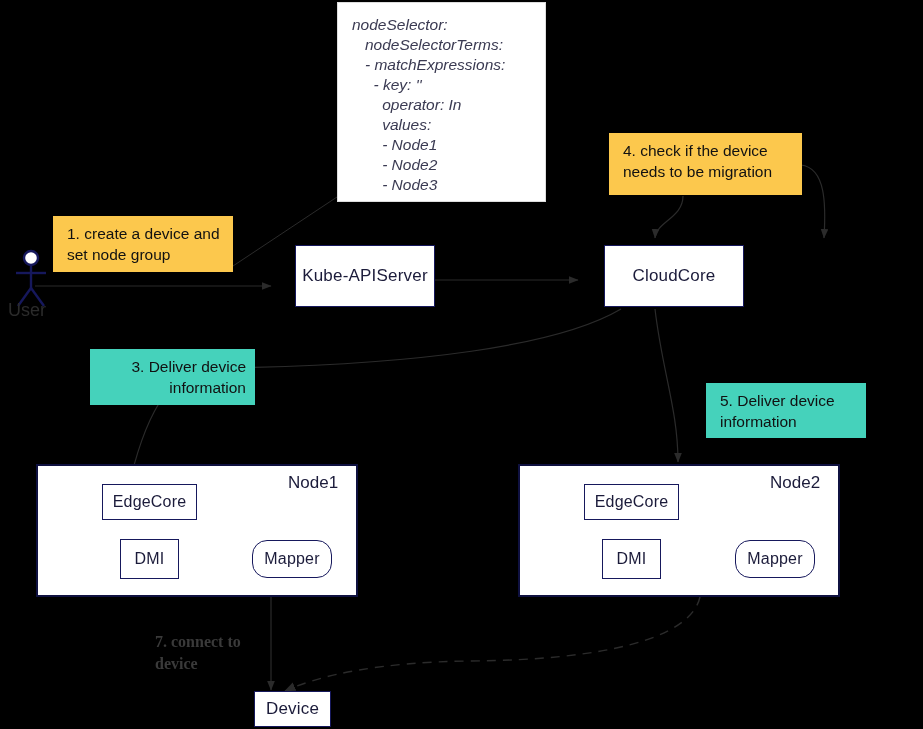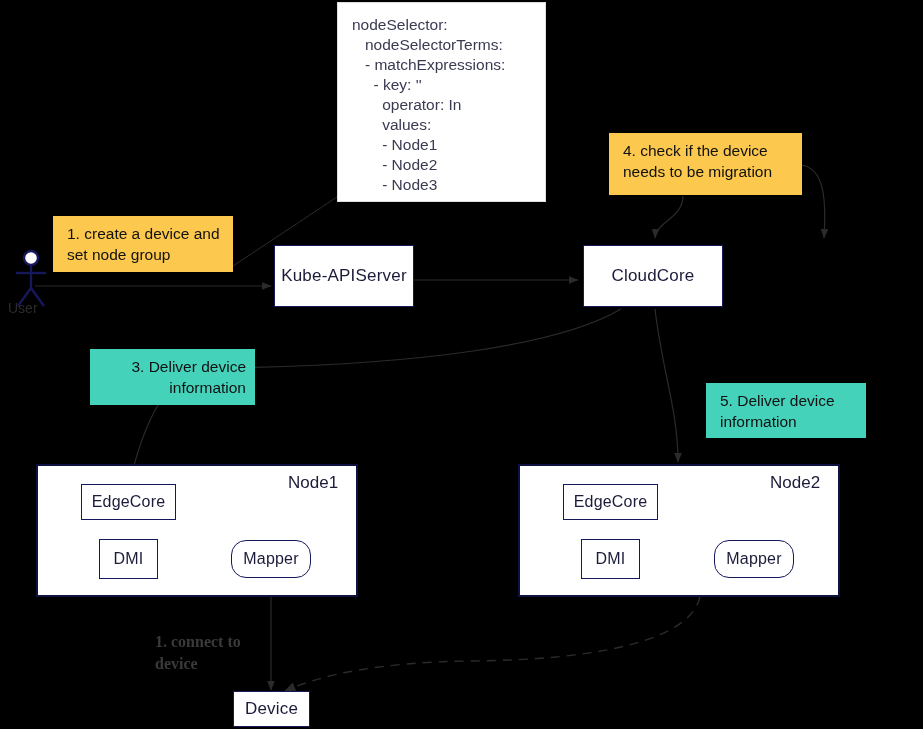--- a/index.html
+++ b/index.html
@@ -5,39 +5,39 @@
   html,body{margin:0;padding:0;background:#000;}
   body{width:923px;height:729px;position:relative;overflow:hidden;
        font-family:"Liberation Sans",sans-serif;}
   #canvas{position:absolute;left:0;top:0;width:923px;height:729px;}
   svg#wires{position:absolute;left:0;top:0;width:923px;height:729px;pointer-events:none;}
   .node{position:absolute;box-sizing:border-box;}
 
   
   .wbox{background:#ffffff;border:1.5px solid #16185c;color:#1b1b3a;
         display:flex;align-items:center;justify-content:center;
-        font-size:17px;letter-spacing:.2px;}
+        font-size:17px;letter-spacing:.2px;margin-left:21px;}
   .wbox.rounded{border-radius:15px;}
   .container-box{background:#ffffff;border:2px solid #0f1140;}
 
   
   .note{padding:7px 9px 7px 14px;box-sizing:border-box;color:#111111;
         font-size:15.5px;line-height:21px;}
   .note.orange{background:#fcc84d;}
   .note.teal{background:#45d2bb;}
 
   
   .yaml{background:#ffffff;border:1px solid #dddddd;color:#3a3a52;
         font-size:15.5px;line-height:20px;padding:12px 14px;box-sizing:border-box;
         white-space:pre;}
 
   .node-label{position:absolute;color:#1b1b3a;font-size:17px;}
   .ghost-text{position:absolute;color:#3a3a3a;font-size:16px;line-height:22px;
               font-family:"Liberation Serif",serif;font-weight:bold;}
-  .user-label{position:absolute;color:#2b2b2b;font-size:14px;}
+  .user-label{position:absolute;color:#2b2b2b;font-size:18px;}
   .stick{position:absolute;}
 </style>
 </head>
 <body>
 
 <div id="canvas">
 
   <svg id="wires" viewBox="0 0 923 729">
     <defs>
       <marker id="arw" markerWidth="9" markerHeight="9" refX="7.5" refY="3.2" orient="auto" markerUnits="strokeWidth">
@@ -65,21 +65,21 @@
 
     <path d="M610,520 L610,538" stroke="#2b2b2b" stroke-width="1.2" fill="none" marker-end="url(#arw)"></path>
 
     <path d="M641,559 L712,559" stroke="#2b2b2b" stroke-width="1.2" fill="none" marker-end="url(#arw)"></path>
 
     <path d="M271,578 L271,690" stroke="#2b2b2b" stroke-width="1.2" fill="none" marker-end="url(#arw)"></path>
 
     <path d="M700,597 C690,640 600,660 470,661 C380,662 320,675 285,691" stroke="#2b2b2b" stroke-width="1.4" fill="none" stroke-dasharray="9 7" marker-end="url(#arw)"></path>
   </svg>
 
-  <div class="node yaml" style="left:337px;top:2px;width:209px;height:200px;">nodeSelector:
+  <div class="node yaml" style="left:337px;top:2px;width:209px;height:200px;font-style:italic;">nodeSelector:
    nodeSelectorTerms:
    - matchExpressions:
      - key: ''
        operator: In
        values:
        - Node1
        - Node2
        - Node3</div>
 
   <svg class="stick" style="left:8px;top:248px;width:46px;height:60px;" viewBox="0 0 46 60">
@@ -112,15 +112,15 @@
   <div class="node note orange" style="left:53px;top:216px;width:180px;height:56px;">1. create a device and set node group</div>
 
 
   <div class="node note teal" style="left:90px;top:349px;width:165px;height:56px;text-align:right;">3. Deliver device information</div>
 
   <div class="node note orange" style="left:609px;top:133px;width:193px;height:62px;">4. check if the device needs to be migration</div>
 
   <div class="node note teal" style="left:706px;top:369px;width:160px;height:55px;margin-top:14px;">5. Deliver device information</div>
 
 
-  <div class="ghost-text" style="left:155px;top:631px;width:120px;">1. connect to device</div>
+  <div class="ghost-text" style="left:155px;top:631px;width:120px;">7. connect to device</div>
 
 </div>
 
 </body></html>

